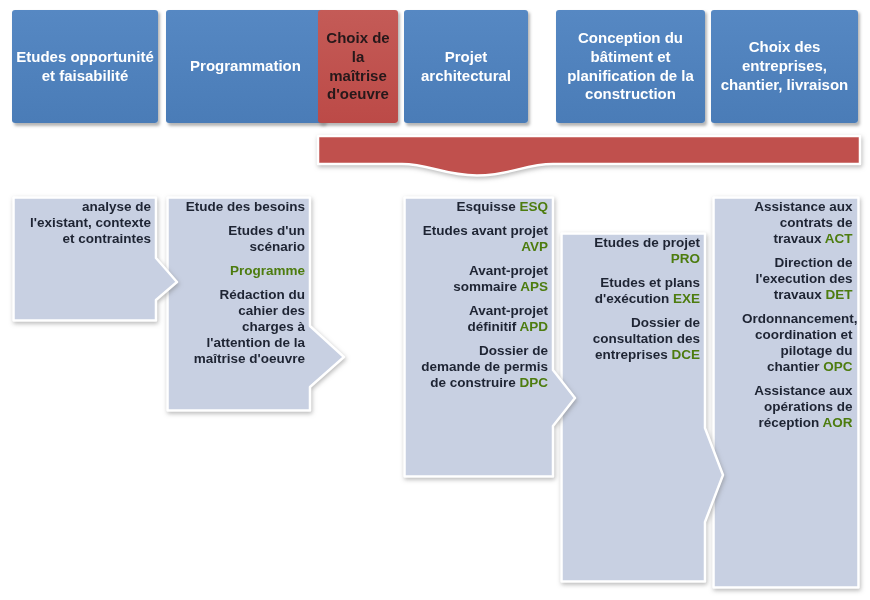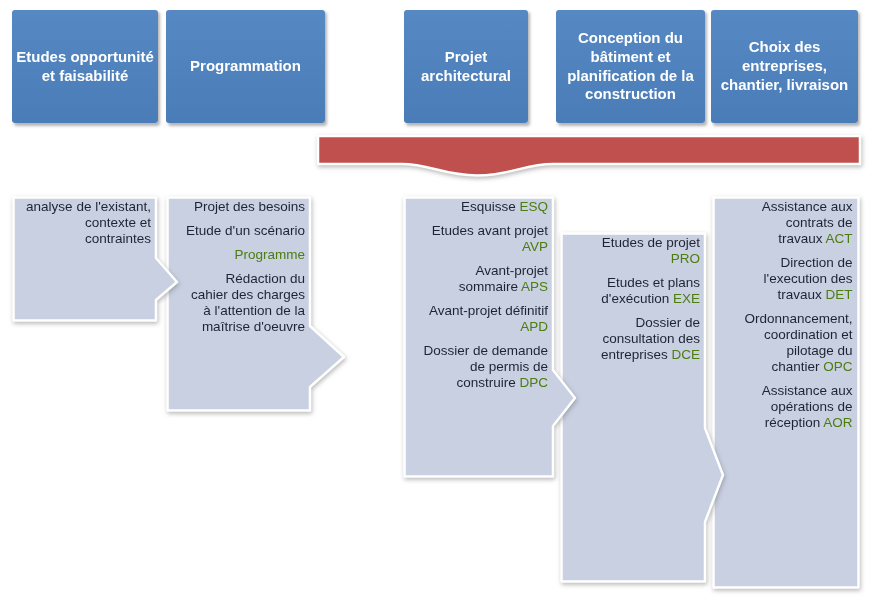--- a/index.html
+++ b/index.html
@@ -11,21 +11,21 @@
   .phase{
     position:absolute;top:10px;height:113px;border-radius:3px;
     display:flex;align-items:center;justify-content:center;text-align:center;
     box-shadow:2px 2.5px 3px rgba(120,120,120,.55);
     box-sizing:border-box;padding:4px 3px;
     font-size:15px;font-weight:600;line-height:1.25;
   }
   .phase.blue{background:linear-gradient(#5688c3,#4a7cb7);color:#ffffff;}
   .phase.red{background:linear-gradient(#c45b57,#bc4a47);color:#26181a;}
   
-  .shape{position:absolute;}
+  .shape{position:absolute;font-weight:bold;}
   .shape svg{display:block;filter:drop-shadow(1.5px 2px 2px rgba(120,120,120,.5));}
   .shape polygon{fill:#c8d0e2;stroke:#ffffff;stroke-width:2.5;stroke-linejoin:round;}
   .brace path{fill:#c0504d;stroke:#ffffff;stroke-width:2.5;stroke-linejoin:round;}
   
   .detail-text{
     position:absolute;top:3px;left:0;box-sizing:border-box;text-align:right;
     font-size:13.5px;line-height:16px;color:#1e2433;
   }
   .detail-text .item{margin-bottom:8px;}
   .red{color:#4d7c0f;}
@@ -34,20 +34,23 @@
 </head>
 <body>
 
 <div class="canvas">
 
   <div class="phase blue" style="left:12px;width:146px;">
     <span>Etudes opportunité et faisabilité</span>
   </div>
   <div class="phase blue" style="left:166px;width:159px;">
     <span>Programmation</span>
+  </div>
+  <div class="phase red" style="left:318px;width:80px;">
+    <span>Choix de la maîtrise d'oeuvre</span>
   </div>
   <div class="phase blue" style="left:404px;width:124px;">
     <span>Projet architectural</span>
   </div>
   <div class="phase blue" style="left:556px;width:149px;">
     <span>Conception du bâtiment et planification de la construction</span>
   </div>
   <div class="phase blue" style="left:711px;width:147px;">
     <span>Choix des entreprises, chantier, livraison</span>
   </div>
@@ -65,22 +68,22 @@
     <div class="detail-text" style="width:144px;padding:0 5px 0 14px;">
         <div class="item">analyse de l'existant, contexte et contraintes</div>
       </div>
   </div>
 
   <div class="shape z40" style="left:166px;top:196px;">
     <svg width="182" height="216" viewBox="0 0 182 216">
       <polygon points="1.5,1.5 144,1.5 144,130 178,161 144,191 144,214.5 1.5,214.5"></polygon>
     </svg>
     <div class="detail-text" style="width:144px;padding:0 5px 0 19px;">
-        <div class="item">Projet des besoins</div>
-        <div class="item">Etude d'un scénario</div>
+        <div class="item">Etude des besoins</div>
+        <div class="item">Etudes d'un scénario</div>
         <div class="item red">Programme</div>
         <div class="item">Rédaction du cahier des charges à l'attention de la maîtrise d'oeuvre</div>
       </div>
   </div>
 
   <div class="shape z30" style="left:403px;top:196px;">
     <svg width="178" height="282" viewBox="0 0 178 282">
       <polygon points="1.5,1.5 150,1.5 150,174 172,202 150,230 150,280.5 1.5,280.5"></polygon>
     </svg>
     <div class="detail-text" style="width:150px;padding:0 5px 0 16px;">

